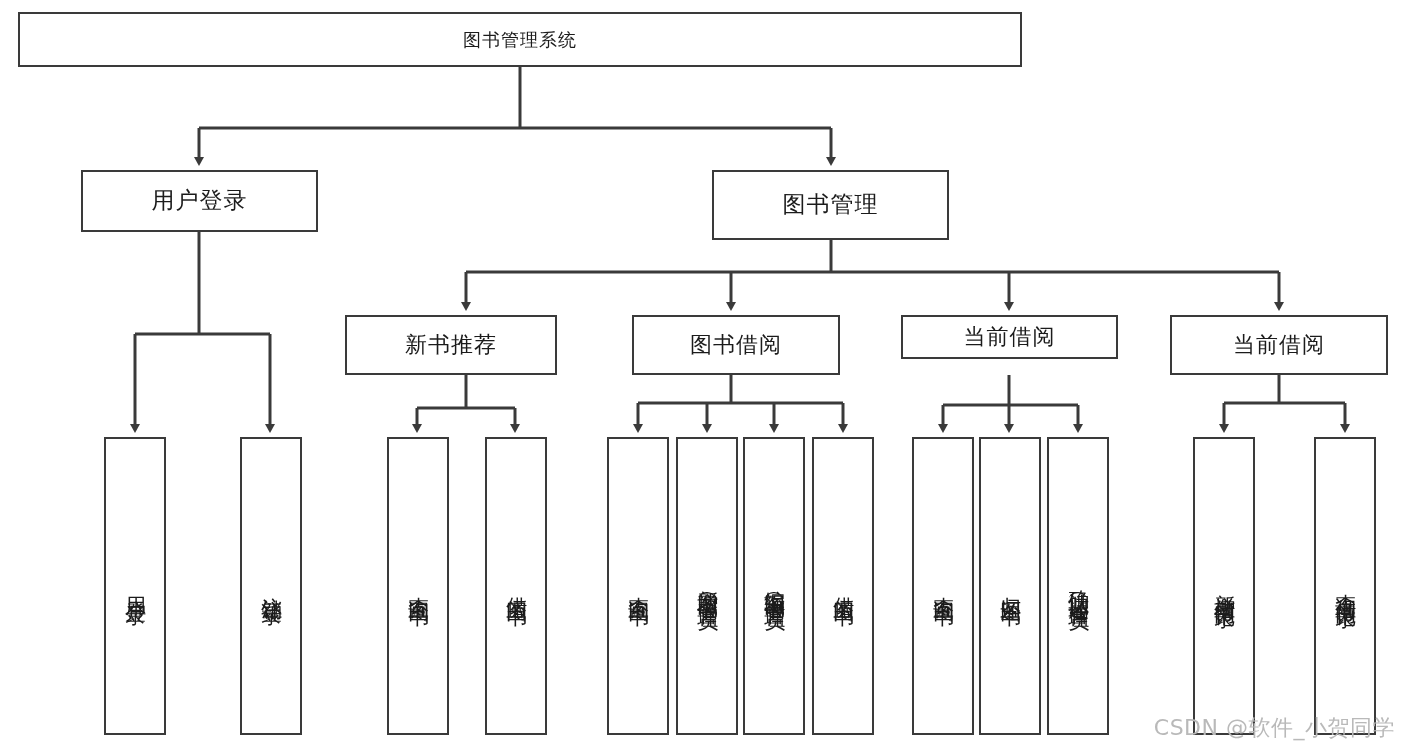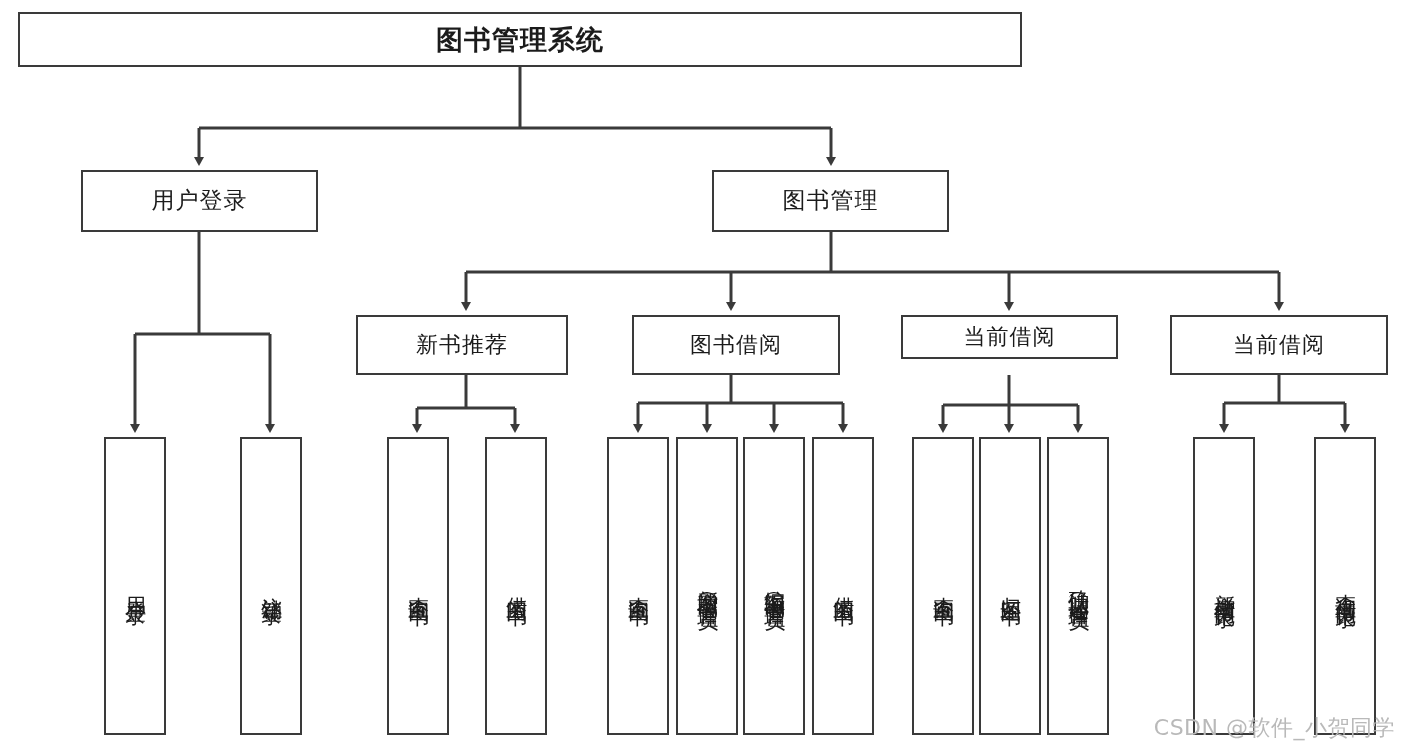--- a/index.html
+++ b/index.html
@@ -37,21 +37,21 @@
     display:block;
     text-align:center;
     line-height:1.18;
     white-space:nowrap;
   }
   
   .node.h .label{
     font-size:23px;
     letter-spacing:1px;
   }
-  .node.h.root .label{ font-size:27px;font-weight:bold; }
+  .node.h.root .label{ font-size:18px; }
   .node.h.lvl3 .label{ font-size:22px; }
   
   .node.v{
     align-items:center;
     justify-content:center;
     padding:6px 0;
   }
   .node.v .label{
     writing-mode:vertical-rl;
     text-orientation:upright;
@@ -129,25 +129,25 @@
     </g>
   </svg>
 
   <div class="node h root" style="left:18px; top:12px; width:1004px; height:55px;">
     <span class="label">图书管理系统</span>
   </div>
 
   <div class="node h lvl2" style="left:81px; top:170px; width:237px; height:62px;">
     <span class="label">用户登录</span>
   </div>
-  <div class="node h lvl2" style="left:712px; top:170px; width:237px; height:62px;">
+  <div class="node h lvl2" style="left:712px; top:170px; width:237px; height:70px;">
     <span class="label">图书管理</span>
   </div>
 
-  <div class="node h lvl3" style="left:356px; top:315px; width:212px; height:60px;">
+  <div class="node h lvl3" style="left:345px; top:315px; width:212px; height:60px;">
     <span class="label">新书推荐</span>
   </div>
   <div class="node h lvl3" style="left:632px; top:315px; width:208px; height:60px;">
     <span class="label">图书借阅</span>
   </div>
   <div class="node h lvl3" style="left:901px; top:315px; width:217px; height:44px;">
     <span class="label">当前借阅</span>
   </div>
   <div class="node h lvl3" style="left:1170px; top:315px; width:218px; height:60px;">
     <span class="label">当前借阅</span>

